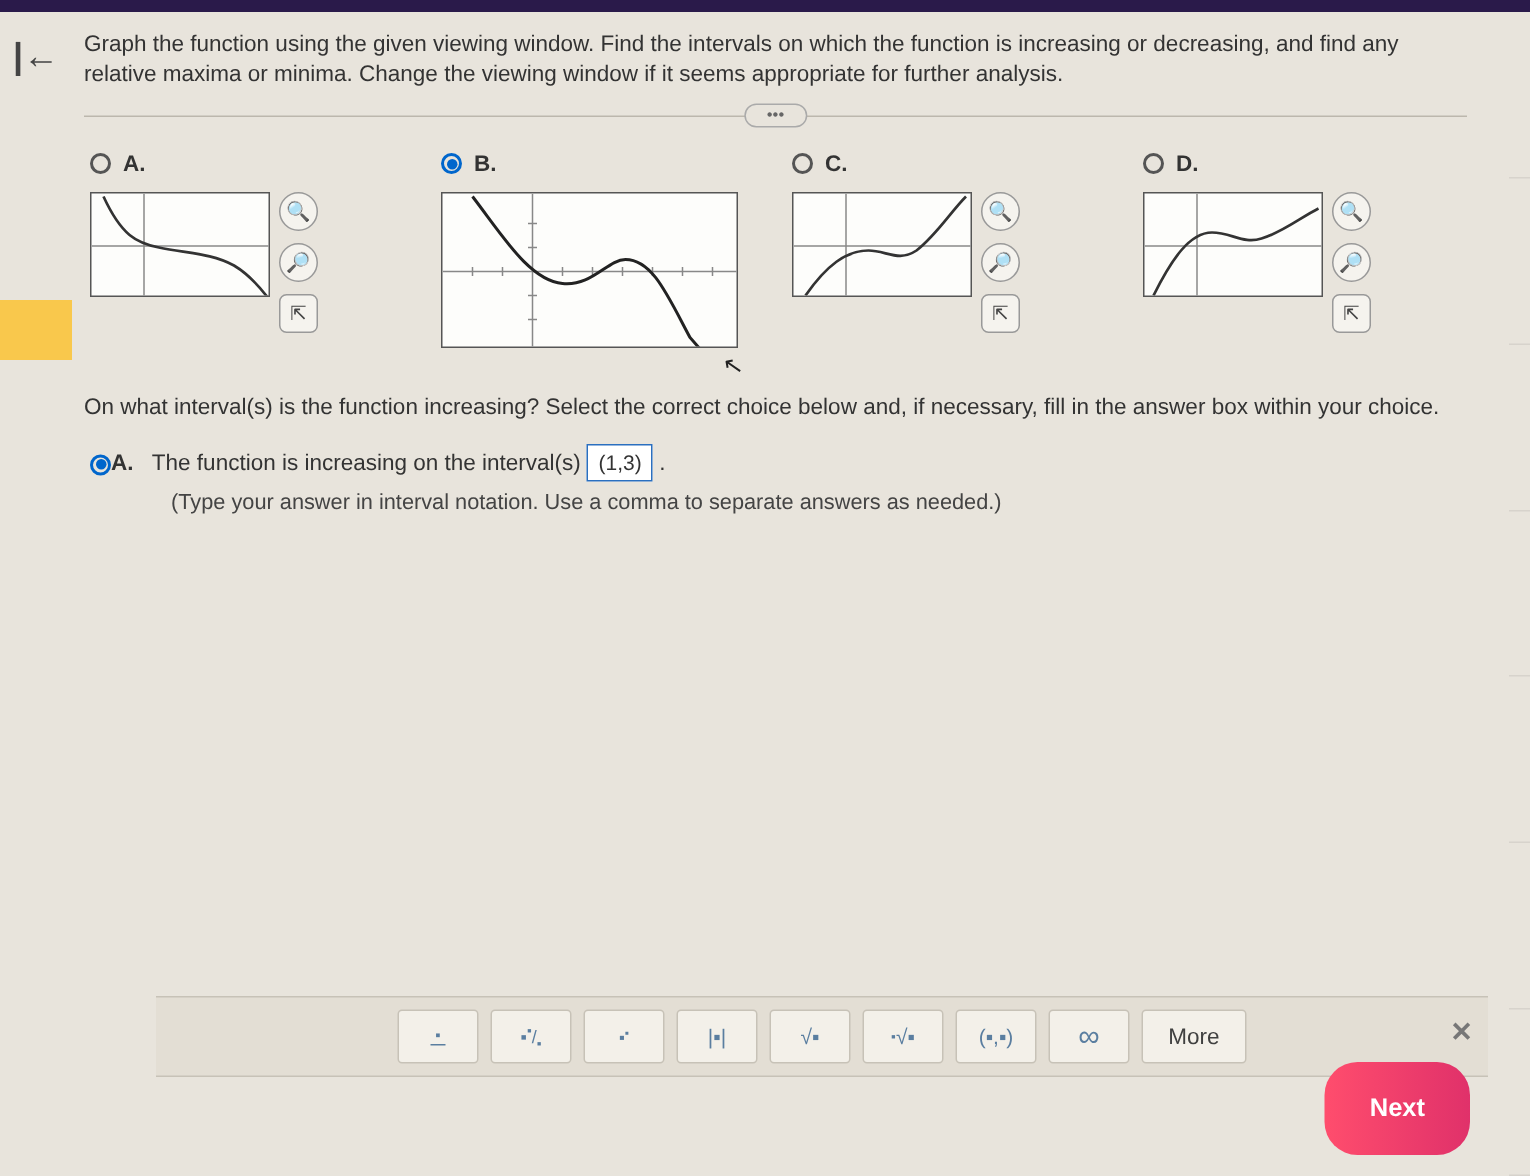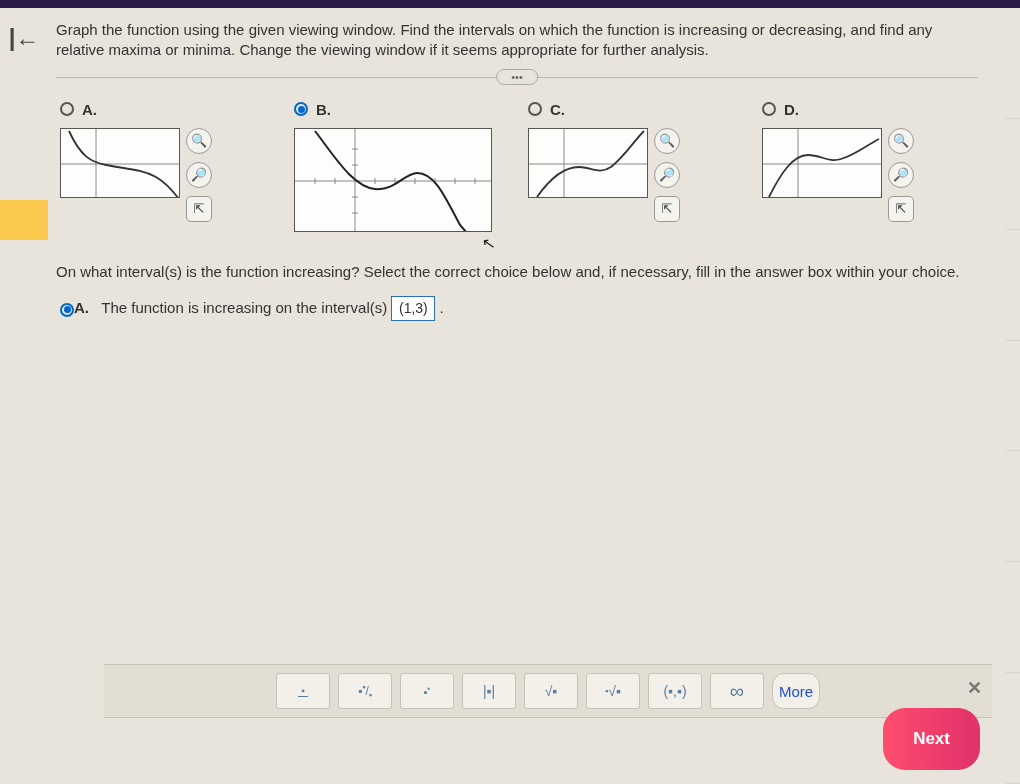--- a/index.html
+++ b/index.html
@@ -206,21 +206,21 @@
     background: #f3f0e9;
     border: 1px solid #c7c2b7;
     border-radius: 3px;
     display: flex;
     align-items: center;
     justify-content: center;
     font-size: 14px;
     color: #5a7ea0;
     cursor: pointer;
   }
-  .tool.more { width: 48px; color: #1d4ed8; font-size: 15px; border-radius: 12px; }
+  .tool.more { width: 70px; color: #404040; font-size: 15px; }
   .tool.inf { font-size: 20px; }
   .tb-close {
     position: absolute;
     right: 10px;
     top: 12px;
     font-size: 18px;
     font-weight: bold;
     color: #777;
     cursor: pointer;
   }
@@ -372,20 +372,21 @@
 
     <div class="ans-choice">
       <span class="radio sel"></span>
       <div class="ans-text">
         <b>A.</b>&nbsp;&nbsp;
         <span>The function is increasing on the interval(s) </span>
         <span class="ans-input">(1,3)</span>
         <span>.</span>
       </div>
     </div>
+    <p class="hint">(Type your answer in interval notation. Use a comma to separate answers as needed.)</p>
 
 
     <div class="toolbar-area">
       <div class="tool-group">
         <div class="tool">
             <span style="display:inline-block;border-bottom:1.5px solid #5a7ea0;padding:0 3px;font-size:10px;color:#5a7ea0">▪</span>
           </div>
         <div class="tool">
             <span style="font-size:12px">▪<span style="font-size:9px;vertical-align:super">▪</span>/<span style="font-size:9px;vertical-align:sub">▪</span></span>
           </div>

